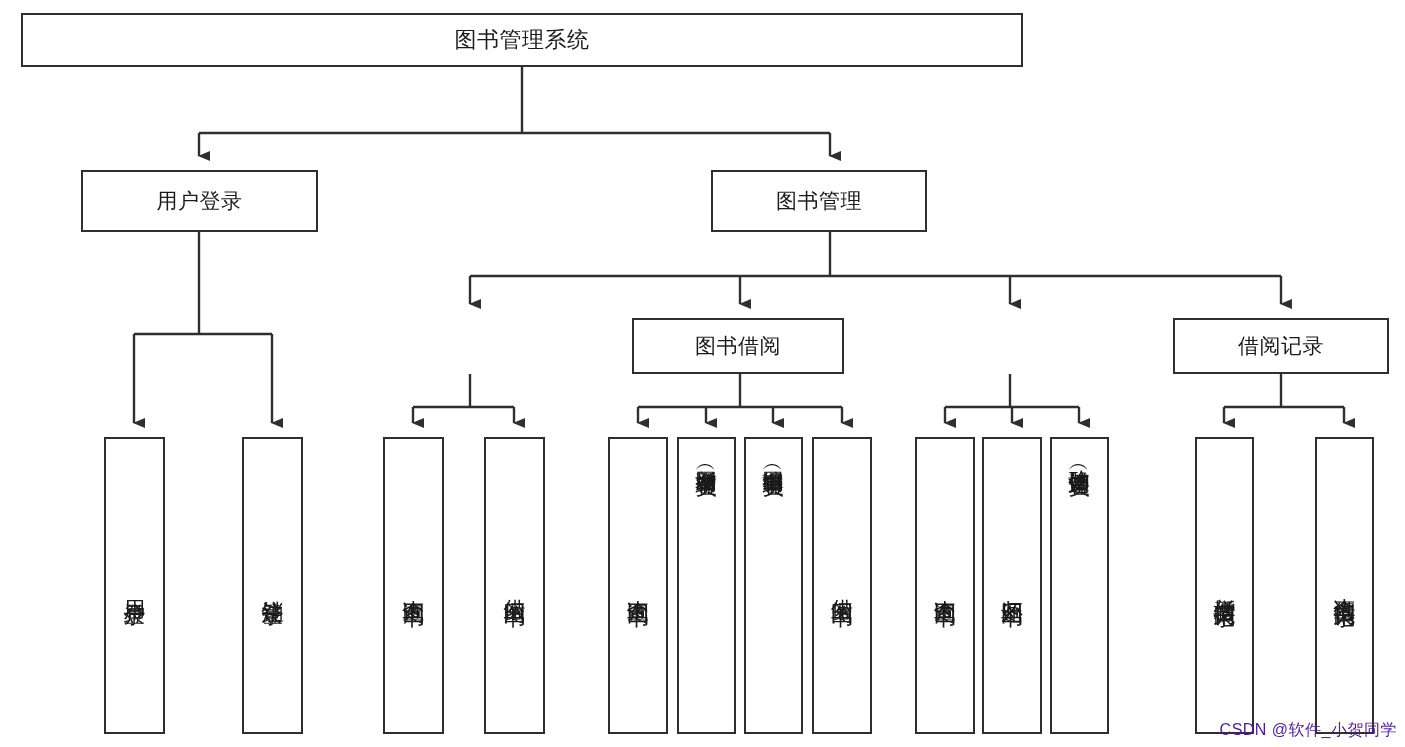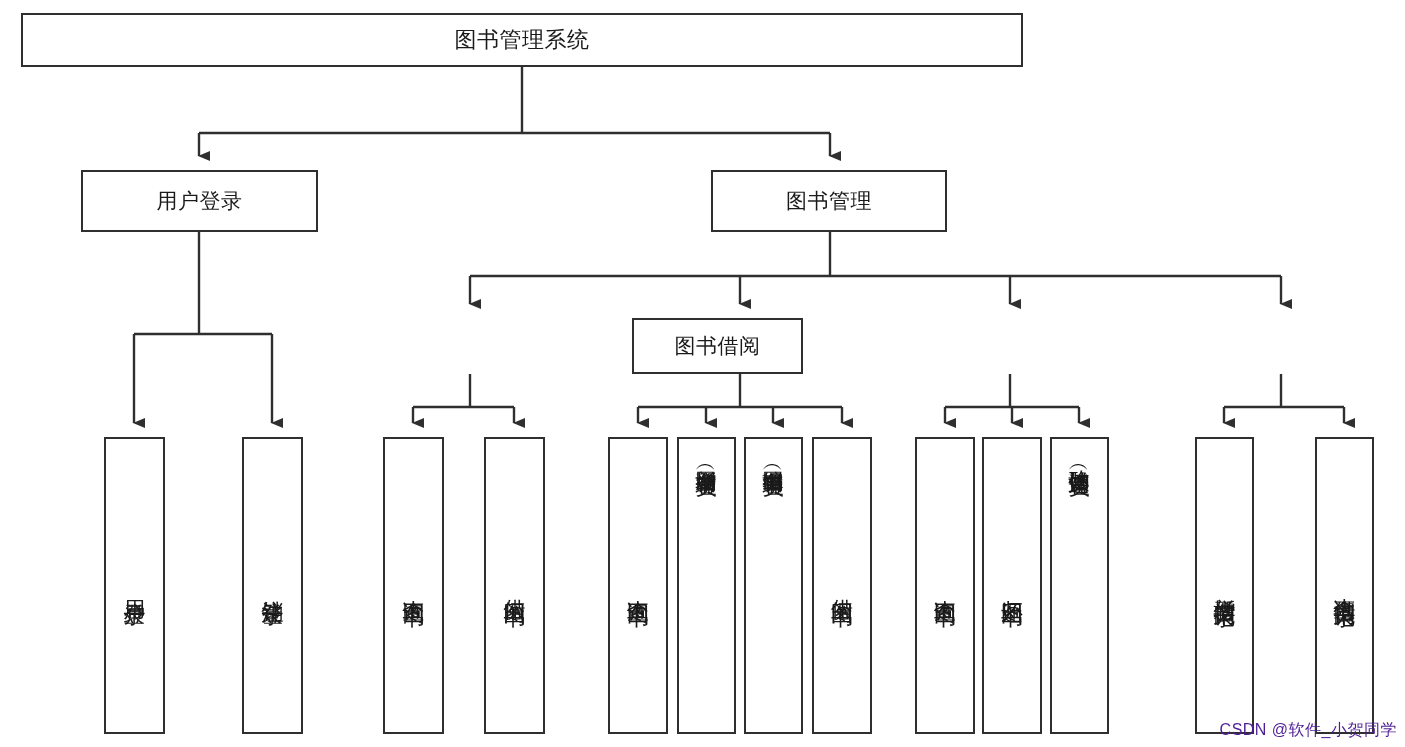--- a/index.html
+++ b/index.html
@@ -146,30 +146,33 @@
   </svg>
 
   <div class="node h root" style="left:21px; top:13px; width:1002px; height:54px;">
     <span class="label">图书管理系统</span>
   </div>
 
   <div class="node h" style="left:81px; top:170px; width:237px; height:62px;">
     <span class="label">用户登录</span>
   </div>
 
-  <div class="node h" style="left:711px; top:170px; width:236px; height:62px;justify-content:center;">
+  <div class="node h" style="left:711px; top:170px; width:216px; height:62px;justify-content:center;">
     <span class="label">图书管理</span>
   </div>
 
 
-  <div class="node h" style="left:632px; top:318px; width:171px; height:56px;">
+  <div class="node h" style="left:632px; top:318px; width:212px; height:56px;">
     <span class="label">图书借阅</span>
   </div>
 
 
+  <div class="node h" style="left:1173px; top:318px; width:216px; height:56px;">
+    <span class="label">借阅记录</span>
+  </div>
 
   <div class="node v mid" style="left:104px; top:437px; width:61px; height:297px;">
     <span class="label">用户登录</span>
   </div>
 
   <div class="node v mid" style="left:242px; top:437px; width:61px; height:297px;">
     <span class="label">注销登录</span>
   </div>
 
   <div class="node v mid" style="left:383px; top:437px; width:61px; height:297px;">

